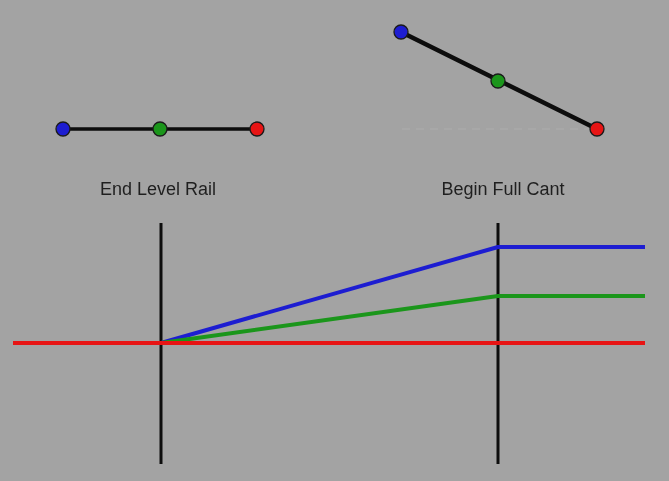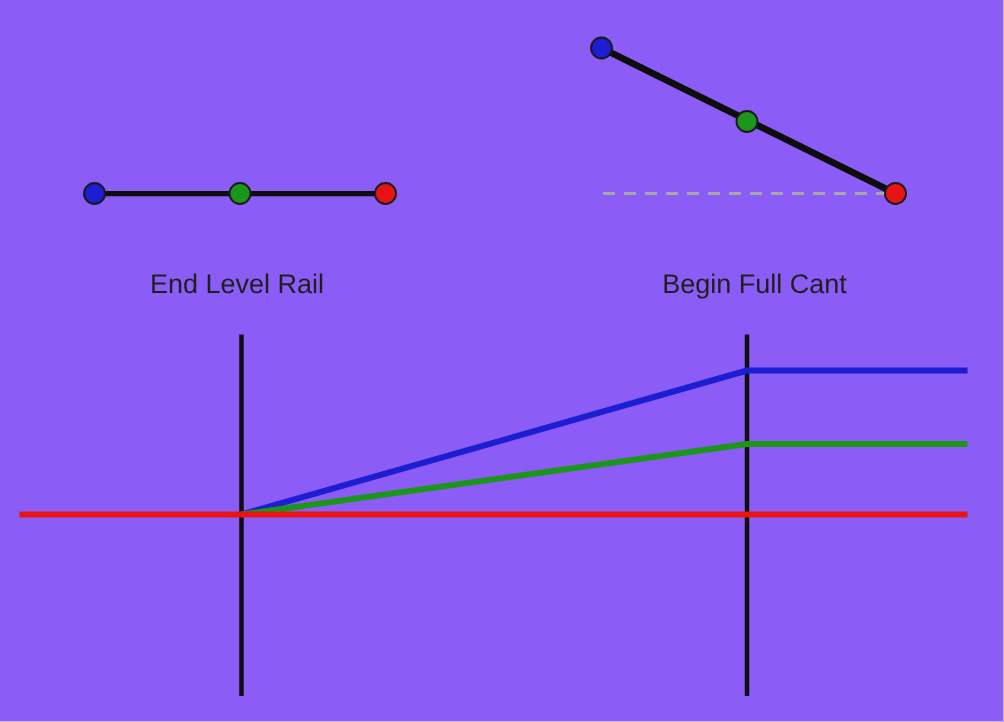--- a/index.html
+++ b/index.html
@@ -4,21 +4,21 @@
 <style>
   html, body {
     margin: 0;
     padding: 0;
     background: #ffffff;
   }
   .canvas {
     position: relative;
     width: 669px;
     height: 481px;
-    background: #8b5cf6;
+    background: #a3a3a3;
     overflow: hidden;
     font-family: "Liberation Sans", sans-serif;
   }
   svg { display: block; }
   .label {
     font-family: "Liberation Sans", sans-serif;
     font-size: 18px;
     fill: #1f1f1f;
     text-anchor: middle;
   }

